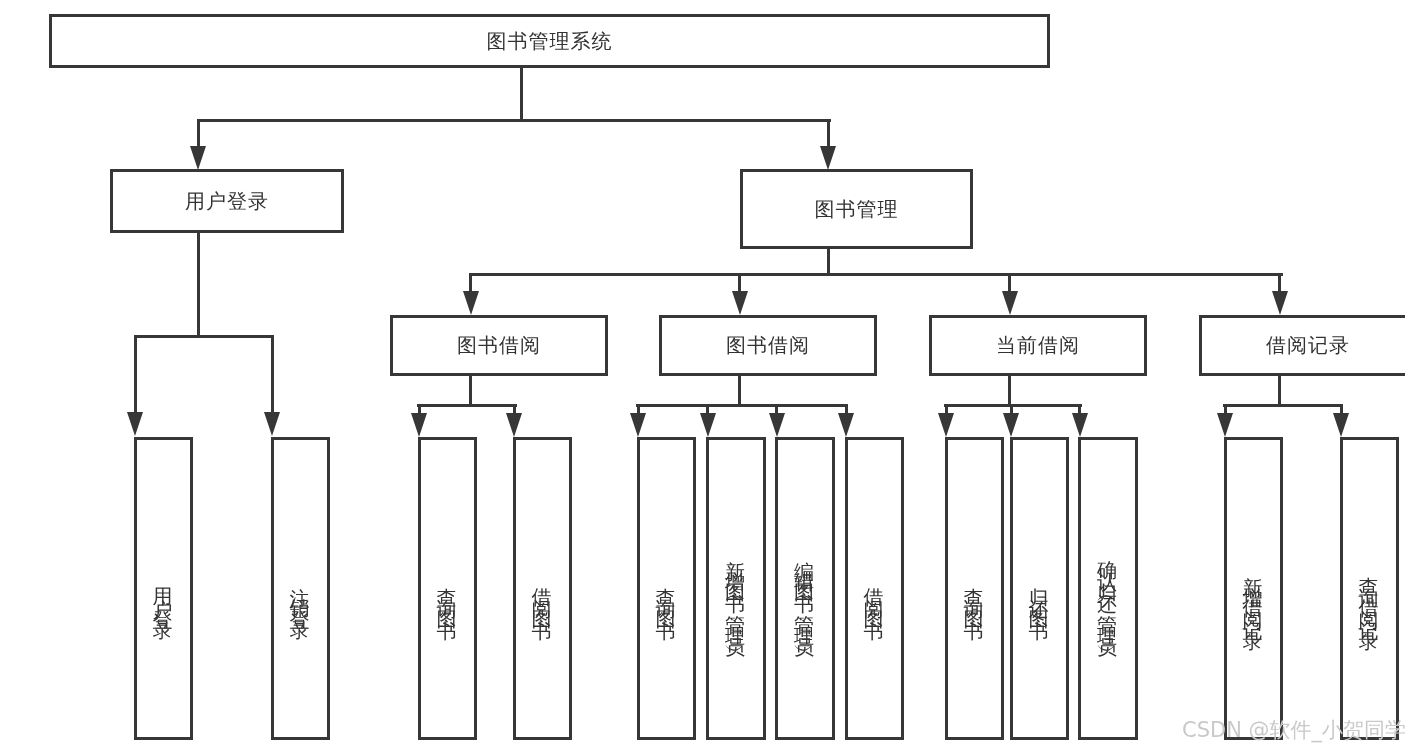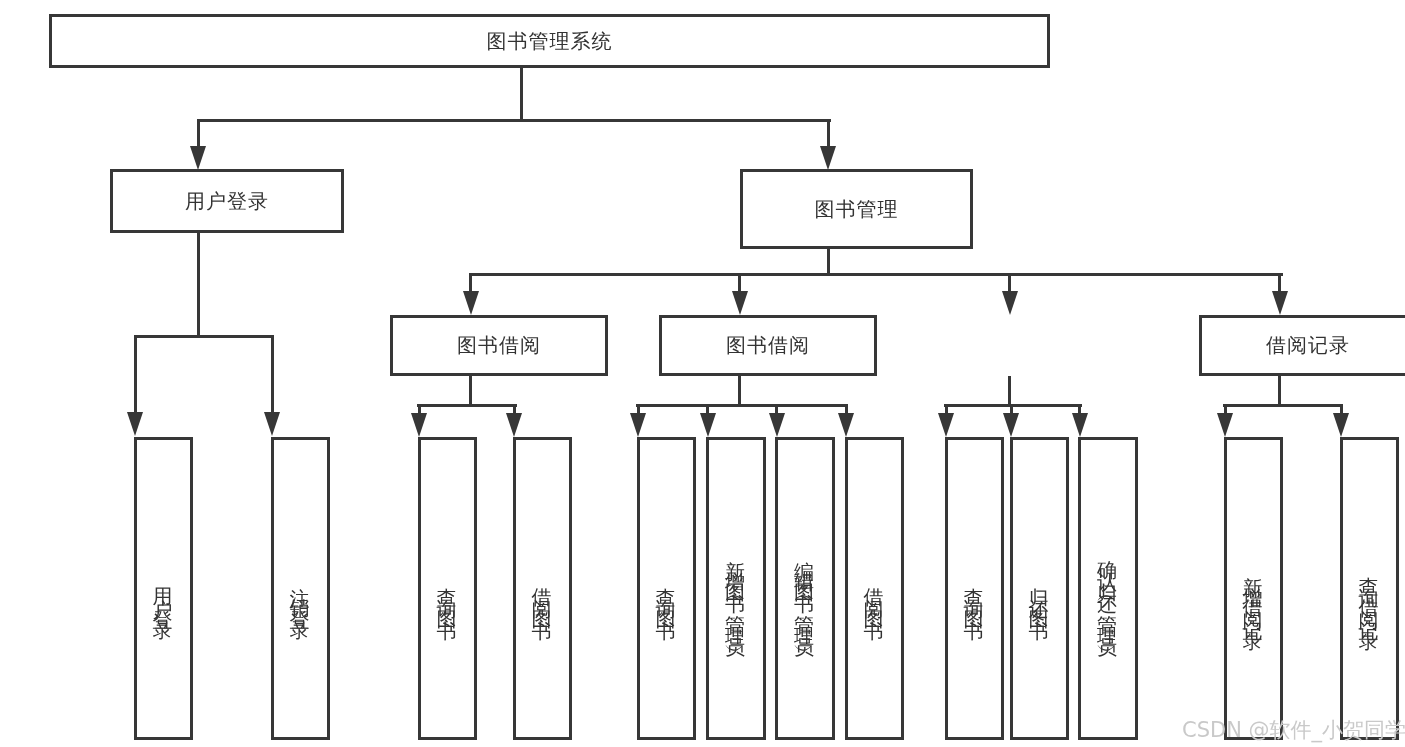--- a/index.html
+++ b/index.html
@@ -101,20 +101,21 @@
   <div class="arrow" style="left:463px;top:291px"></div>
   <div class="vline" style="left:738px;top:273px;height:20px"></div>
   <div class="arrow" style="left:732px;top:291px"></div>
   <div class="vline" style="left:1008px;top:273px;height:20px"></div>
   <div class="arrow" style="left:1002px;top:291px"></div>
   <div class="vline" style="left:1278px;top:273px;height:20px"></div>
   <div class="arrow" style="left:1272px;top:291px"></div>
 
   <div class="box hlabel" style="left:362px;top:315px;width:218px;height:61px">图书借阅</div>
   <div class="box hlabel" style="left:631px;top:315px;width:218px;height:61px">图书借阅</div>
+  <div class="box hlabel" style="left:901px;top:315px;width:218px;height:61px">当前借阅</div>
   <div class="box hlabel" style="left:1171px;top:315px;width:218px;height:61px">借阅记录</div>
 
   <div class="vline" style="left:469px;top:376px;height:30px"></div>
   <div class="hline" style="left:417px;top:404px;width:100px"></div>
   <div class="vline" style="left:418px;top:404px;height:11px"></div>
   <div class="arrow" style="left:411px;top:413px"></div>
   <div class="vline" style="left:513px;top:404px;height:11px"></div>
   <div class="arrow" style="left:506px;top:413px"></div>
 
   <div class="vline" style="left:738px;top:376px;height:30px"></div>

